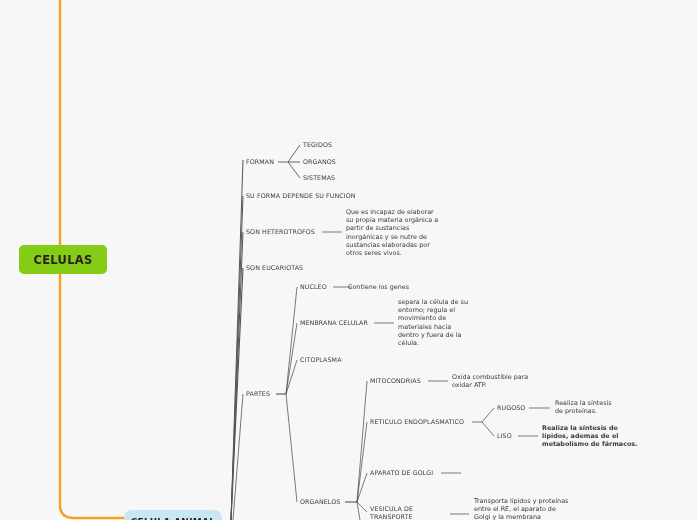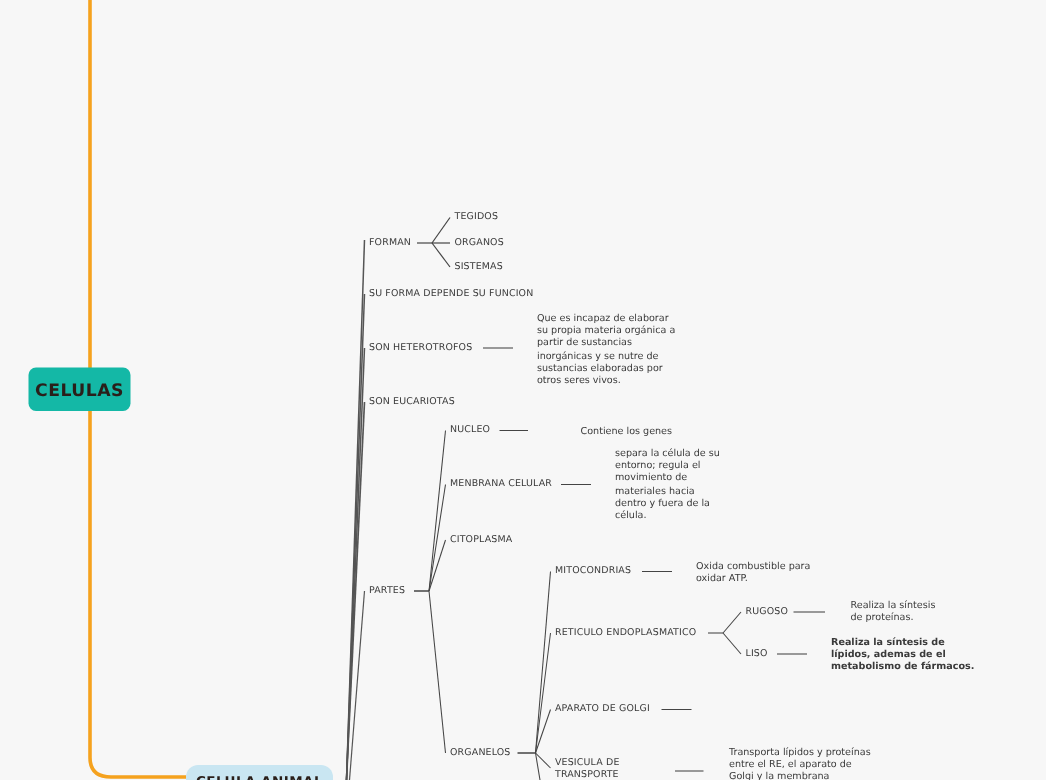--- a/index.html
+++ b/index.html
@@ -18,27 +18,26 @@
     letter-spacing: 0.1px;
     white-space: nowrap;
     line-height: 8px;
   }
   .desc {
     position: absolute;
     font-size: 6.4px;
     color: #3a3a3a;
     line-height: 8.2px;
     white-space: pre-line;
-    margin-left: 12px;
   }
   .root {
     position: absolute;
     left: 19px; top: 245px;
-    width: 68px; height: 29px;
-    background: #14b8a6;
+    width: 88px; height: 29px;
+    background: #84cc16;
     border-radius: 5px;
     display: flex; align-items: center; justify-content: center;
     font-weight: bold; font-size: 11.5px; color: #2a1f1a;
     letter-spacing: 0.3px;
   }
   .root2 {
     position: absolute;
     left: 124px; top: 510px;
     width: 98px; height: 26px;
     background: #c9e6f2;
@@ -129,21 +128,21 @@
 partir de sustancias
 inorgánicas y se nutre de
 sustancias elaboradas por
 otros seres vivos.</div>
 
   <div class="node" style="left:246px;top:264px;">SON EUCARIOTAS</div>
 
   <div class="node" style="left:246px;top:390px;">PARTES</div>
 
   <div class="node" style="left:300px;top:283px;">NUCLEO</div>
-  <div class="desc" style="left:375px;top:283px;">Contiene los genes</div>
+  <div class="desc" style="left:348px;top:283px;">Contiene los genes</div>
 
   <div class="node" style="left:300px;top:319px;">MENBRANA CELULAR</div>
   <div class="desc" style="left:398px;top:298px;">separa la célula de su
 entorno; regula el
 movimiento de
 materiales hacia
 dentro y fuera de la
 célula.</div>
 
   <div class="node" style="left:300px;top:356px;">CITOPLASMA</div>

